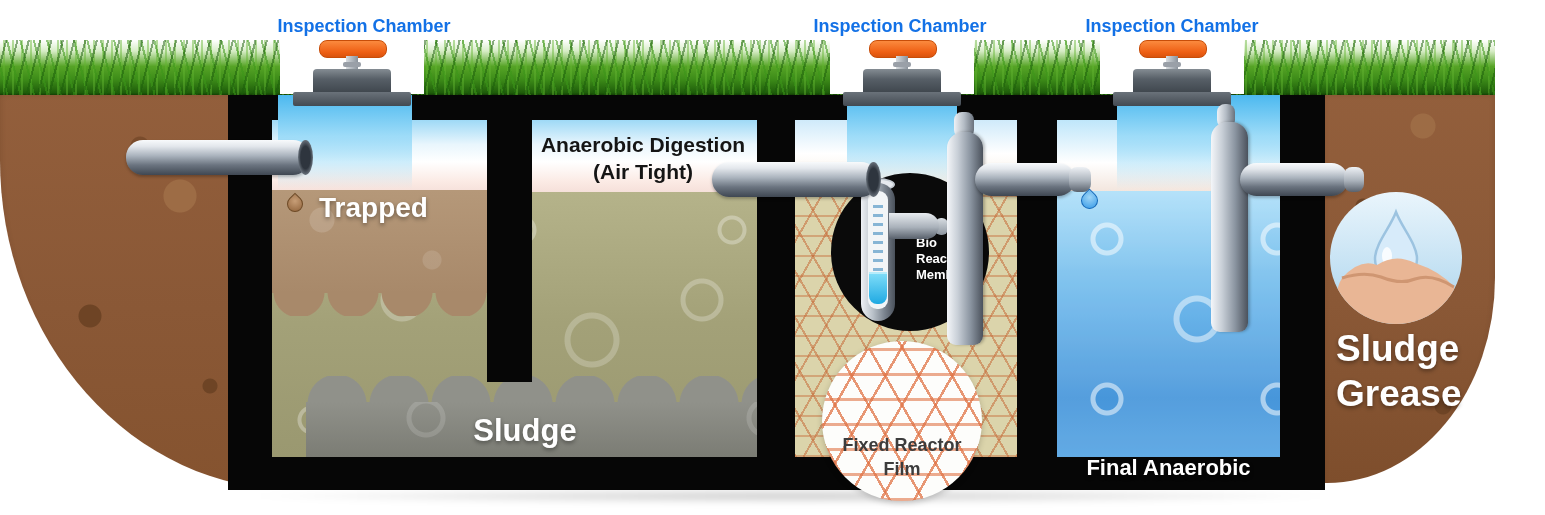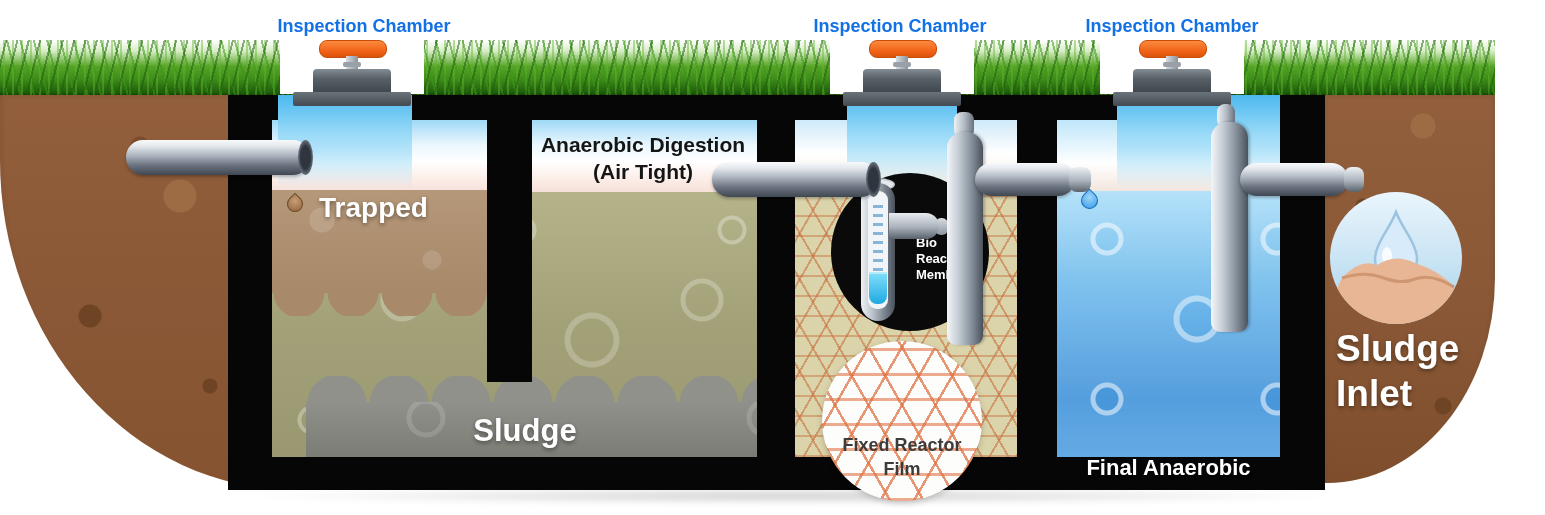--- a/index.html
+++ b/index.html
@@ -293,21 +293,21 @@
     <svg width="132" height="132" viewBox="0 0 132 132">
       <path d="M66 20 C60 36 45 52 45 67 a21 21 0 0 0 42 0 C87 52 72 36 66 20 Z" fill="#d7ebfa" stroke="#9cc3e0" stroke-width="2.5"></path>
       <ellipse cx="57" cy="64" rx="5" ry="9" fill="rgba(255,255,255,0.85)"></ellipse>
       <path d="M12 86 Q30 66 47 73 Q65 61 85 71 Q110 79 124 95 L128 132 L8 132 Q2 102 12 86 Z" fill="#e9b695"></path>
       <path d="M12 86 Q34 79 51 85 Q71 93 85 87 Q102 81 124 95" fill="none" stroke="#cf9672" stroke-width="3"></path>
     </svg>
   </div>
 
   <div class="abs lbl lbl-white lbl-clean">
     <div>Sludge</div>
-    <div>Inlet</div>
+    <div>Grease</div>
   </div>
   <div class="abs lbl lbl-white lbl-trapped">
     <div>Trapped</div>
   </div>
   <div class="abs lbl lbl-anaerobic">
     <div>Anaerobic Digestion</div>
     <div>(Air Tight)</div>
   </div>
   <div class="abs lbl lbl-white lbl-sludge">Sludge</div>
   <div class="abs lbl lbl-white lbl-final">Final Anaerobic</div>

